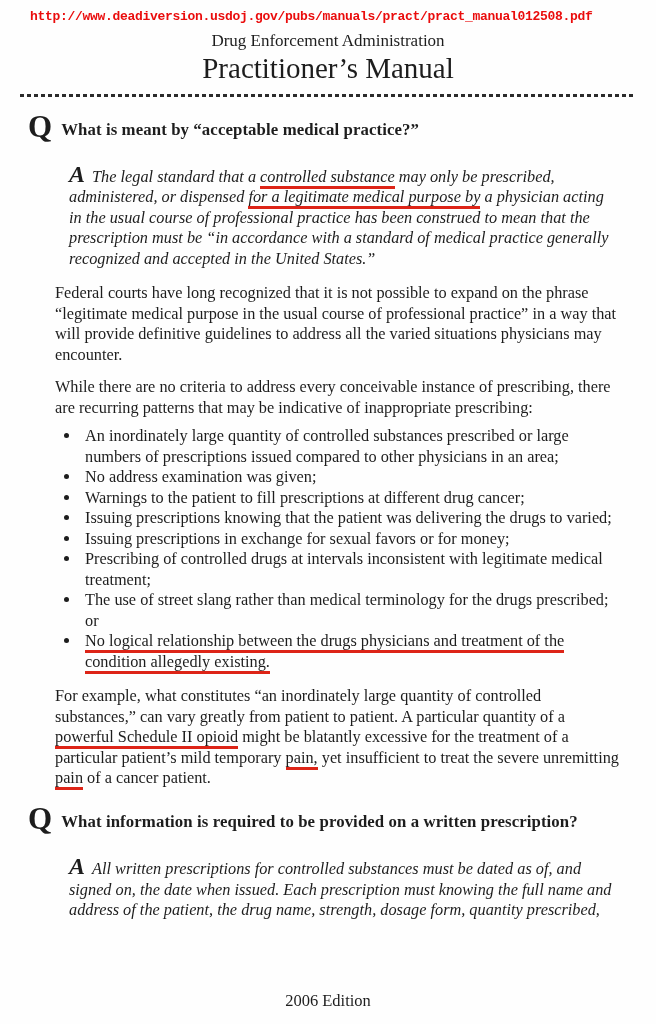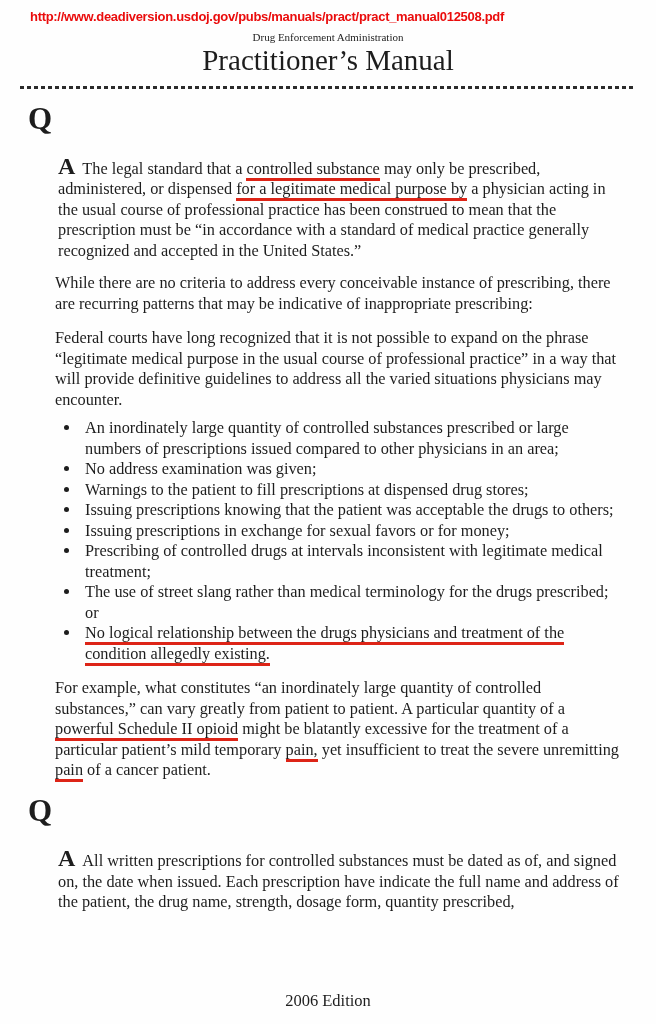--- a/index.html
+++ b/index.html
@@ -6,40 +6,40 @@
   body{
     width:656px;height:1024px;
     background:#fefefe;
     color:#1d1d1d;
     font-family:"Liberation Serif", serif;
     position:relative;
     overflow:hidden;
   }
   .url-line{
     margin:9px 18px 0 30px;
-    font-family:Liberation Sans, sans-serif;
+    font-family:Liberation Mono, monospace;
     font-weight:bold;
     font-size:13px;
     letter-spacing:-0.3px;
     color:#ea0c0c;
     white-space:nowrap;
   }
   .head-center{text-align:center;}
-  .agency{font-size:11px;margin-top:7px;}
+  .agency{font-size:17px;margin-top:7px;}
   .manual-title{font-size:29px;margin-top:1px;}
   .dashed-rule{
     height:2.5px;
     margin:9px 22px 0 20px;
     background:repeating-linear-gradient(90deg,#2b2b2b 0 4px,transparent 4px 7px);
   }
   .content{margin:0 36px 0 28px;}
   .q-block{display:flex;gap:9px;margin-top:15px;align-items:flex-start;}
   .q-mark{font-size:31px;font-weight:bold;line-height:0.95;}
   .q-text{font-weight:bold;font-size:16.8px;padding-top:8px;letter-spacing:0.1px;}
-  .a-para{margin:21px 0 0 30px;font-size:16.3px;line-height:20.5px;}
+  .a-para{margin:21px 0 0 41px;font-size:16.3px;line-height:20.5px;font-style:italic;}
   .a-mark{font-size:24px;font-weight:bold;line-height:1;margin-right:7px;}
   .body-para{margin:14px 0 0 27px;font-size:16.3px;line-height:20.5px;}
   .p-criteria{margin-top:12px;}
   ul.bullet-list{
     margin:8px 0 0 27px;
     padding-left:26px;
     font-size:16.3px;
     line-height:20.5px;
   }
   ul.bullet-list li{padding-left:4px;margin:0;}
@@ -65,45 +65,47 @@
   <div class="agency">Drug Enforcement Administration</div>
   <div class="manual-title">Practitioner’s Manual</div>
 </div>
 
 <div class="dashed-rule"></div>
 
 <div class="content">
 
   <div class="q-block">
     <span class="q-mark">Q</span>
+    <span class="q-text">What is meant by “acceptable medical practice?”</span>
   </div>
 
   <div class="a-para"><span class="a-mark">A</span><span><span>The legal standard that a </span><span class="redline">controlled substance</span><span> may only be prescribed, administered, or dispensed </span><span class="redline">for a legitimate medical purpose by</span><span> a physician acting in the usual course of professional practice has been construed to mean that the prescription must be “in accordance with a standard of medical practice generally recognized and accepted in the United States.”</span></span></div>
 
+  <div class="body-para"><span>Federal courts have long recognized that it is not possible to expand on the phrase “legitimate medical purpose in the usual course of professional practice” in a way that will provide definitive guidelines to address all the varied situations physicians may encounter.</span></div>
+
   <div class="body-para p-criteria"><span>While there are no criteria to address every conceivable instance of prescribing, there are recurring patterns that may be indicative of inappropriate prescribing:</span></div>
-
-  <div class="body-para"><span>Federal courts have long recognized that it is not possible to expand on the phrase “legitimate medical purpose in the usual course of professional practice” in a way that will provide definitive guidelines to address all the varied situations physicians may encounter.</span></div>
 
   <ul class="bullet-list">
     <li><span>An inordinately large quantity of controlled substances prescribed or large numbers of prescriptions issued compared to other physicians in an area;</span></li>
     <li><span>No address examination was given;</span></li>
-    <li><span>Warnings to the patient to fill prescriptions at dispensed drug stores;</span></li>
-    <li><span>Issuing prescriptions knowing that the patient was acceptable the drugs to others;</span></li>
+    <li><span>Warnings to the patient to fill prescriptions at different drug cancer;</span></li>
+    <li><span>Issuing prescriptions knowing that the patient was delivering the drugs to varied;</span></li>
     <li><span>Issuing prescriptions in exchange for sexual favors or for money;</span></li>
     <li><span>Prescribing of controlled drugs at intervals inconsistent with legitimate medical treatment;</span></li>
     <li><span>The use of street slang rather than medical terminology for the drugs prescribed; or</span></li>
     <li><span class="redline">No logical relationship between the drugs physicians and treatment of the condition allegedly existing.</span></li>
   </ul>
 
 
   <div class="body-para"><span>For example, what constitutes “an inordinately large quantity of controlled substances,” can vary greatly from patient to patient.  A particular quantity of a </span><span class="redline">powerful Schedule II opioid</span><span> might be blatantly excessive for the treatment of a particular patient’s mild temporary </span><span class="redline">pain,</span><span> yet insufficient to treat the severe unremitting </span><span class="redline">pain</span><span> of a cancer patient.</span></div>
 
   <div class="q-block">
     <span class="q-mark">Q</span>
+    <span class="q-text">What information is required to be provided on a written prescription?</span>
   </div>
 
-  <div class="a-para"><span class="a-mark">A</span><span><span>All written prescriptions for controlled substances must be dated as of, and signed on, the date when issued.  Each prescription have indicate the full name and address of the patient, the drug name, strength, dosage form, quantity prescribed,</span></span></div>
+  <div class="a-para"><span class="a-mark">A</span><span><span>All written prescriptions for controlled substances must be dated as of, and signed on, the date when issued.  Each prescription must knowing the full name and address of the patient, the drug name, strength, dosage form, quantity prescribed,</span></span></div>
 
 </div>
 
 <div class="footer">
   <div>2006 Edition</div>
 </div>
 
 </body></html>

